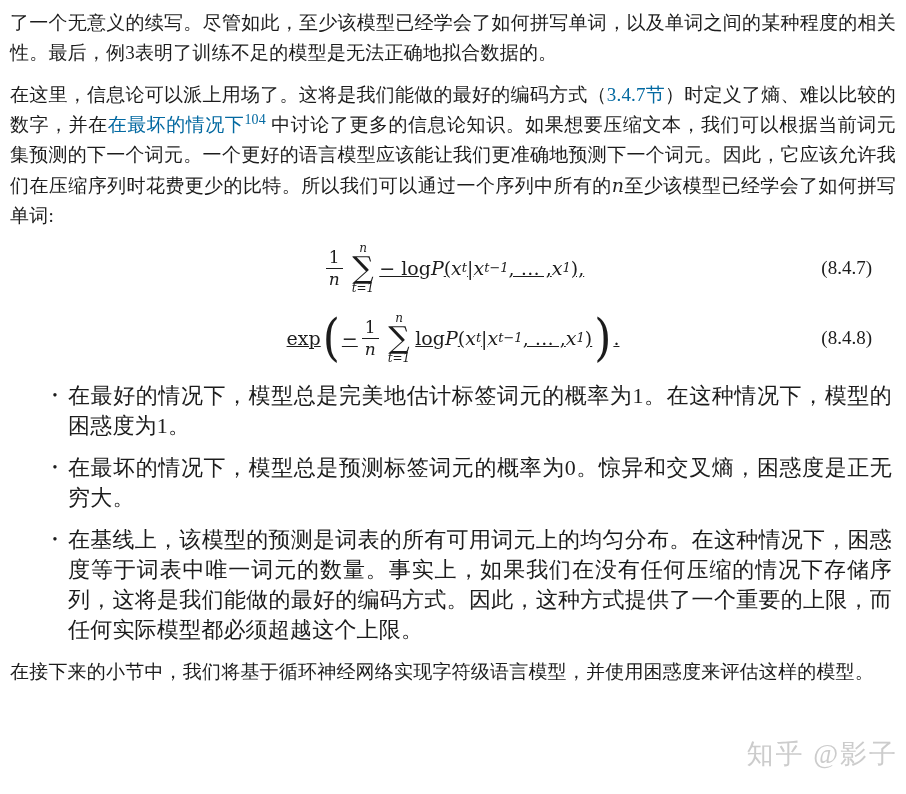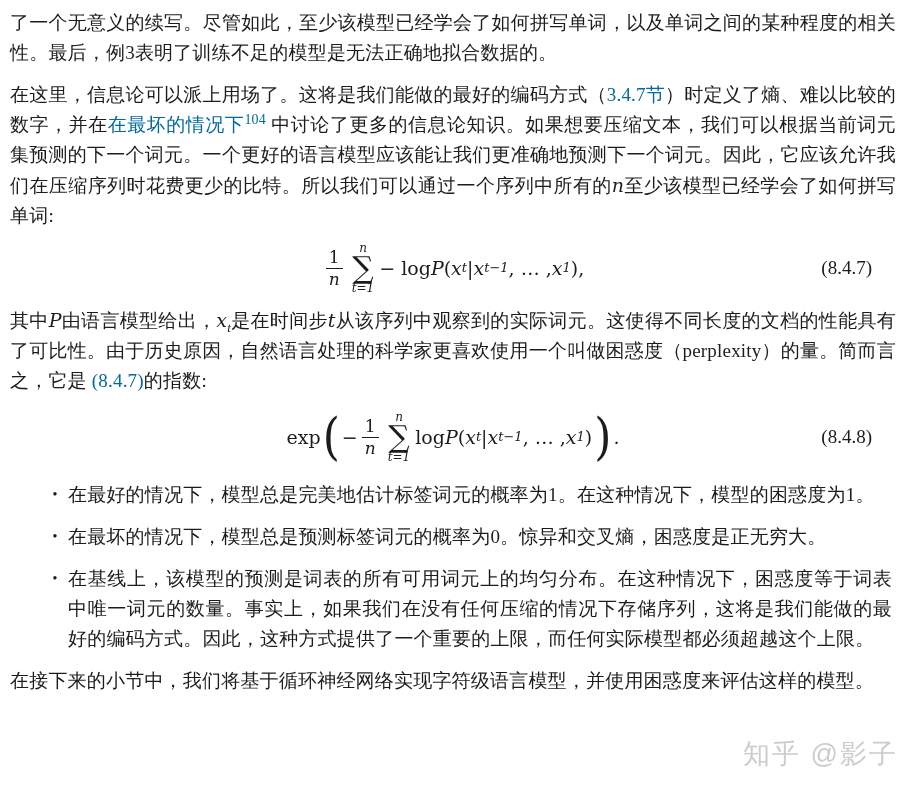--- a/index.html
+++ b/index.html
@@ -44,21 +44,21 @@
     margin:0 4px;line-height:1;
   }
   .frac .num{padding:0 3px 2px 3px;font-size:17px;}
   .frac .den{padding:2px 3px 0 3px;font-size:17px;border-top:1.2px solid #1c1c1c;}
   .sum{
     display:inline-flex;flex-direction:column;align-items:center;
     margin:0 5px;line-height:1;
   }
   .sum .lim{font-size:12px;font-style:italic;}
   .sum .sigma{font-size:30px;line-height:0.95;font-style:normal;}
-  .roman{font-style:normal;}
+  .roman{font-style:normal;text-decoration:underline;}
   .bigp{
     font-size:44px;font-weight:400;line-height:0;
     transform:scaleY(1.15);
     margin:0 2px;
     font-style:normal;
   }
   .eq-label{
     position:absolute;right:24px;top:50%;
     transform:translateY(-50%);
     font-size:19px;
@@ -71,31 +71,31 @@
     margin:0 0 12px 0;
   }
   .bullet .marker{
     flex:0 0 auto;
     width:14px;text-align:center;
     font-size:14px;line-height:30px;
     margin-left:38px;margin-right:6px;
   }
   .bullet .btext{
     flex:1 1 auto;
-    font-size:19px;line-height:30px;text-align:justify;
+    font-size:22px;line-height:30px;text-align:justify;
     padding-right:4px;
     letter-spacing:0.2px;
   }
 
   .final-para{margin-top:2px;margin-bottom:0;}
 
   .watermark{
     position:absolute;right:8px;bottom:22px;
     font-size:27px;color:#cccccc;
-    font-family:Liberation Sans, sans-serif;
+    font-family:Liberation Serif, serif;
     letter-spacing:2px;
     user-select:none;
   }
 </style>
 </head>
 <body>
 
 <div class="page">
 
   <p class="para">了一个无意义的续写。尽管如此，至少该模型已经学会了如何拼写单词，以及单词之间的某种程度的相关性。最后，例3表明了训练不足的模型是无法正确地拟合数据的。</p>
@@ -125,23 +125,20 @@
         <span class="mi">x</span>
         <sub class="msub">t−1</sub>
         <span class="roman">, … , </span>
         <span class="mi">x</span>
         <sub class="msub">1</sub>
         <span class="roman">),</span>
     </div>
     <span class="eq-label">(8.4.7)</span>
   </div>
 
-  <p class="para tight">
-    <span>其中</span><span class="mi">P</span><span>由语言模型给出，</span><span class="mi">x</span><sub class="msub">t</sub><span>是在时间步</span><span class="mi">t</span><span>从该序列中观察到的实际词元。这使得不同长度的文档的性能具有了可比性。由于历史原因，自然语言处理的科学家更喜欢使用一个叫做困惑度（perplexity）的量。简而言之，它是 </span><span class="link">(8.4.7)</span><span>的指数:</span>
-  </p>
 
   <div class="eq-row eq2">
     <div class="eq-math">
       <span class="roman">exp</span>
       <span class="bigp">(</span>
       <span class="roman">−</span>
       <span class="frac">
           <span class="num">1</span>
           <span class="den mi">n</span>
         </span>

